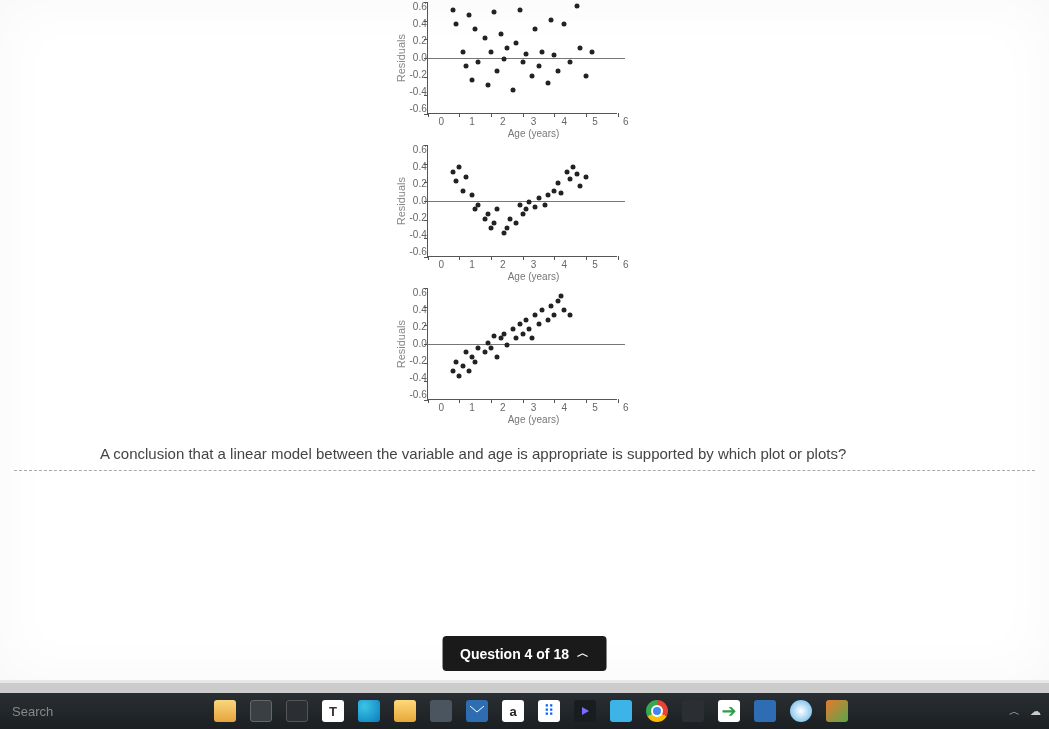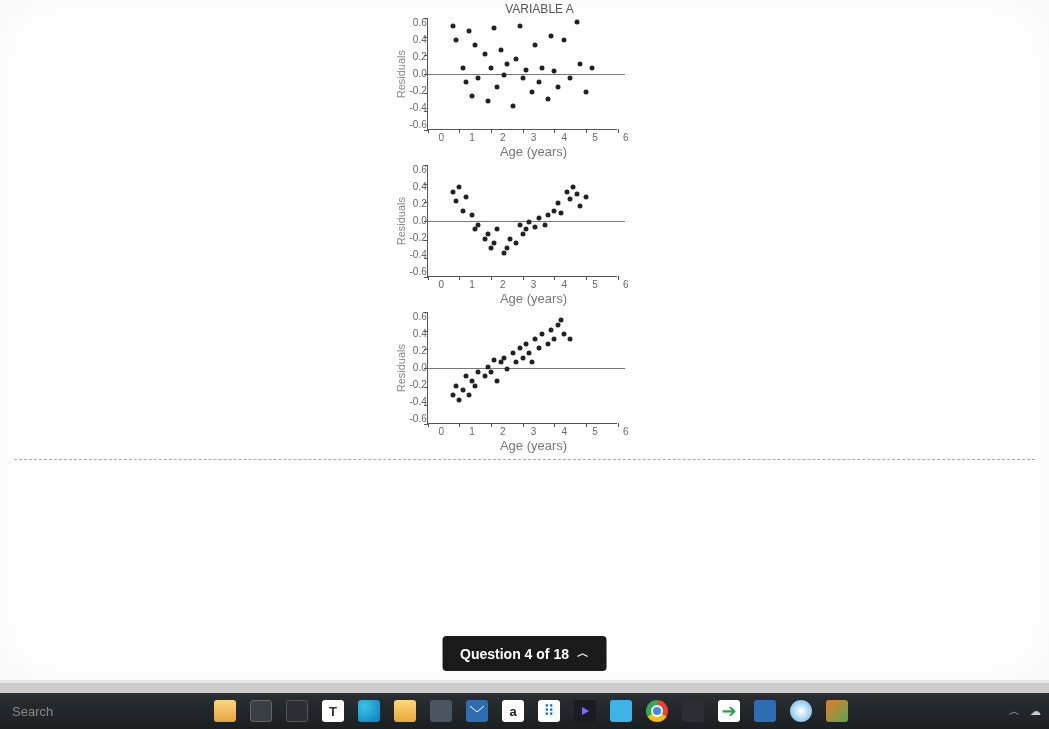--- a/index.html
+++ b/index.html
@@ -78,21 +78,21 @@
     display:flex;
     margin-left: 44px;
     width: 190px;
     font-size:10px;
     color:#666;
     justify-content: space-between;
     padding-top:2px;
   }
   .xlabel {
     text-align:center;
-    font-size:13px;
+    font-size:10px;
     color:#777;
     margin-left: 44px;
     width: 190px;
     margin-top:1px;
   }
   .pt {
     position:absolute;
     width:5px; height:5px;
     background:#222;
     border-radius:50%;
@@ -167,21 +167,20 @@
     font-size:11px;
   }
 </style>
 </head>
 <body>
 
 <div class="page">
   <div class="charts-wrap">
 
     <div class="chart-block">
-      <div class="chart-title">VARIABLE A</div>
       <div class="plot-row">
         <div class="ylabel">Residuals</div>
         <div class="yticks">
           <span>0.6</span>
             <span>0.4</span>
             <span>0.2</span>
           <span>0.0</span>
             <span>-0.2</span>
             <span>-0.4</span>
           <span>-0.6</span>
@@ -398,20 +397,21 @@
         <span>3</span>
           <span>4</span>
           <span>5</span>
         <span>6</span>
       </div>
       <div class="xlabel">Age (years)</div>
     </div>
 
   </div>
 
+  <div class="question-text">A conclusion that a linear model between the variable and age is appropriate is supported by which plot or plots?</div>
   <hr class="dashline">
 </div>
 
 <div class="nav-pill">
   <span>Question 4 of 18</span>
   <span class="chev">︿</span>
 </div>
 
 <div class="grey-strip"></div>
 

